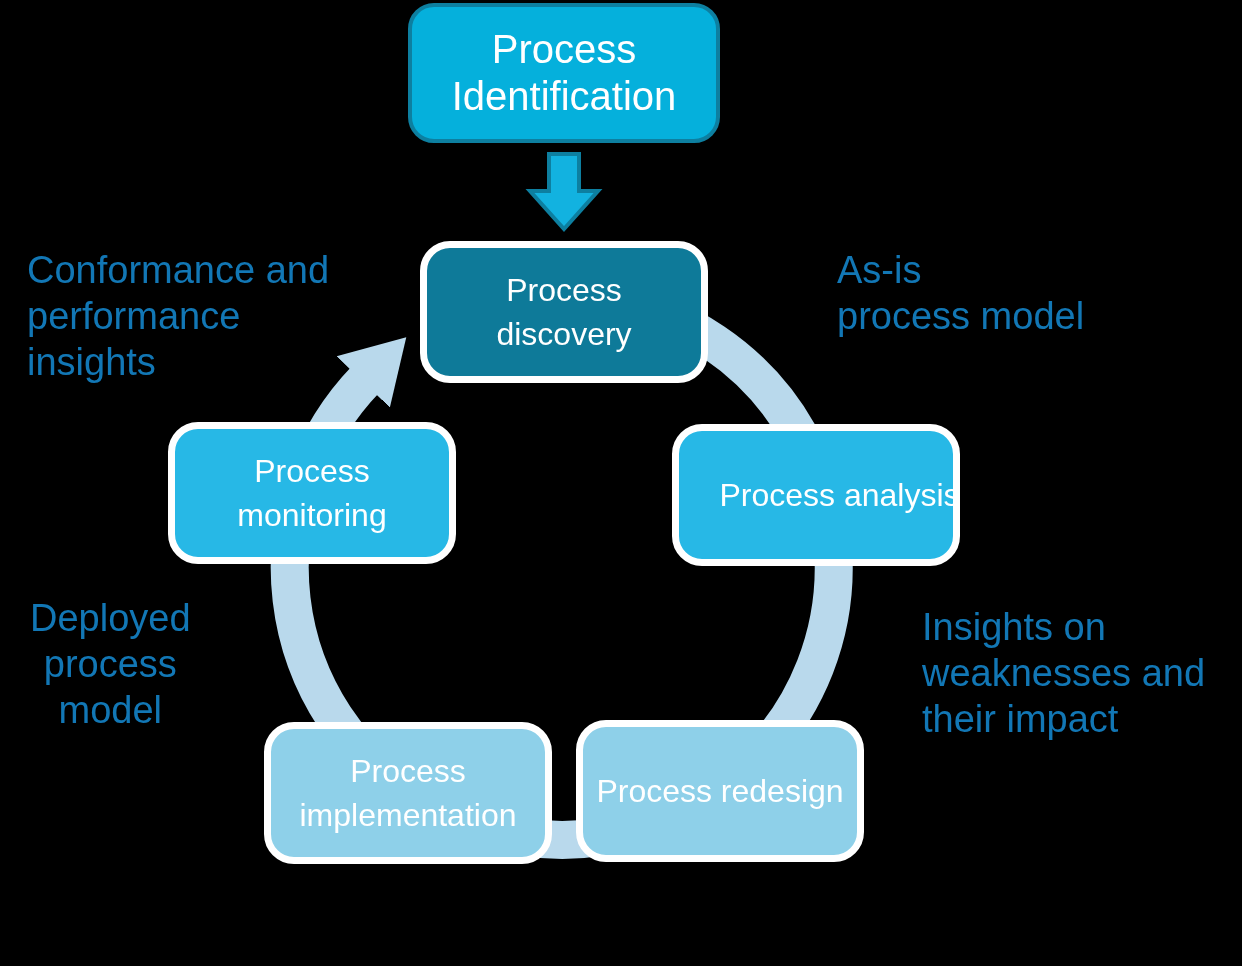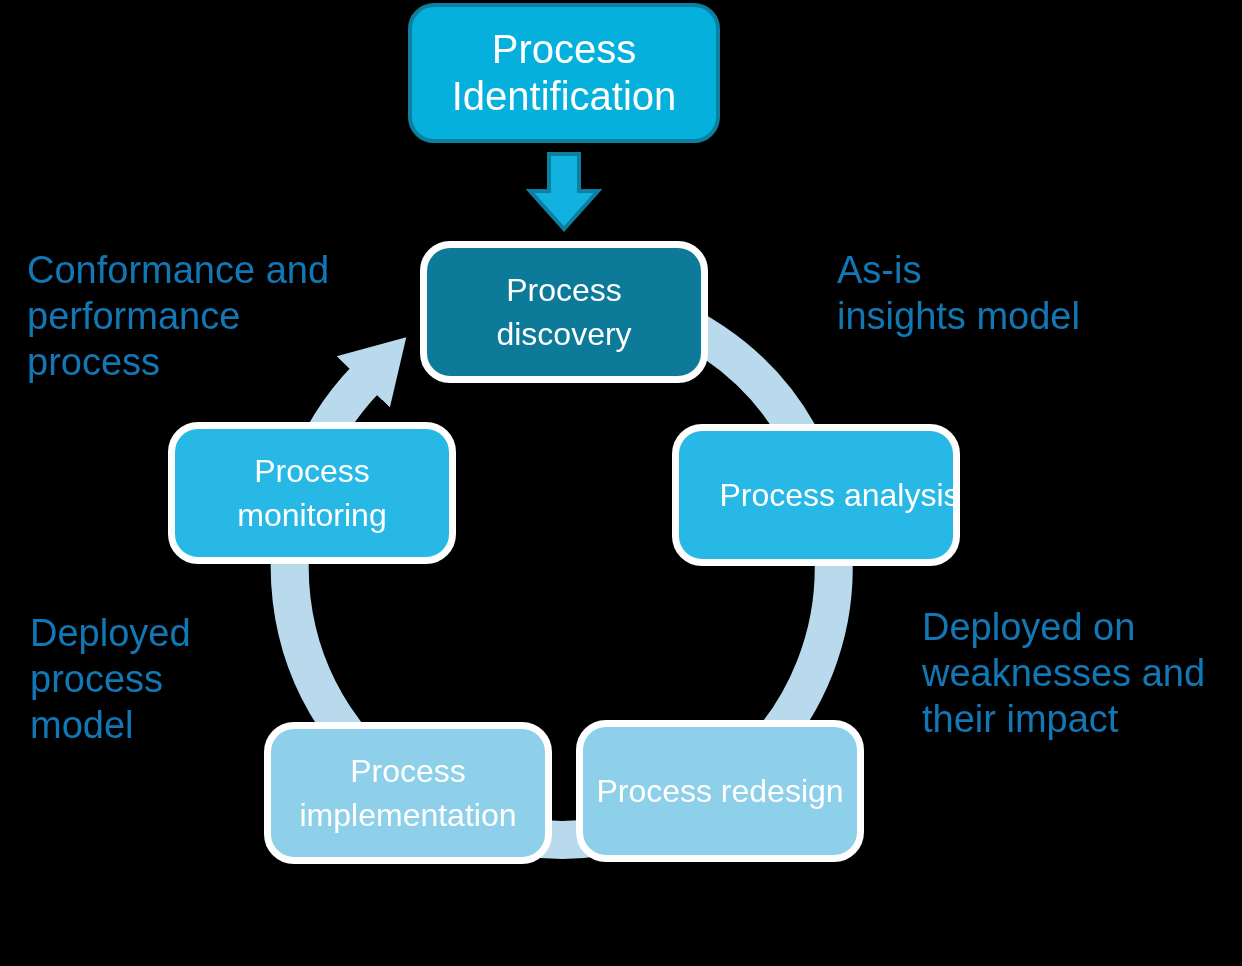--- a/index.html
+++ b/index.html
@@ -69,21 +69,21 @@
   
   .note {
     position: absolute;
     font-size: 38px;
     line-height: 46px;
     white-space: pre;
     z-index: 3;
   }
   .note-conformance { left: 27px;  top: 247px; }
   .note-asis        { left: 837px; top: 247px; }
-  .note-deployed    { left: 30px;  top: 610px; }
+  .note-deployed    { left: 30px;  top: 595px; text-align: center; }
   .note-insights    { left: 922px; top: 604px; }
   .note-tobe        { left: 380px; top: 894px; }
 </style>
 </head>
 <body style="background-color: rgb(0, 0, 0);">
 
 <div class="canvas">
 
   <svg class="layer" width="1242" height="966" viewBox="0 0 1242 966">
     <defs>
@@ -120,27 +120,27 @@
 implementation</span>
   </div>
 
   <div class="stage stage-monitoring" style="background-color: rgb(39, 184, 230);">
     <span class="stage-label" style="color: rgb(255, 255, 255);">Process
 monitoring</span>
   </div>
 
   <div class="note note-conformance" style="color: rgb(18, 119, 181);">Conformance and
 performance
-process</div>
+insights</div>
 
   <div class="note note-asis" style="color: rgb(18, 119, 181);">As-is
-insights model</div>
+process model</div>
 
   <div class="note note-deployed" style="color: rgb(18, 119, 181);">Deployed
 process
 model</div>
 
-  <div class="note note-insights" style="color: rgb(18, 119, 181);">Deployed on
+  <div class="note note-insights" style="color: rgb(18, 119, 181);">Insights on
 weaknesses and
 their impact</div>
 
 
 </div>
 
 </body></html>

